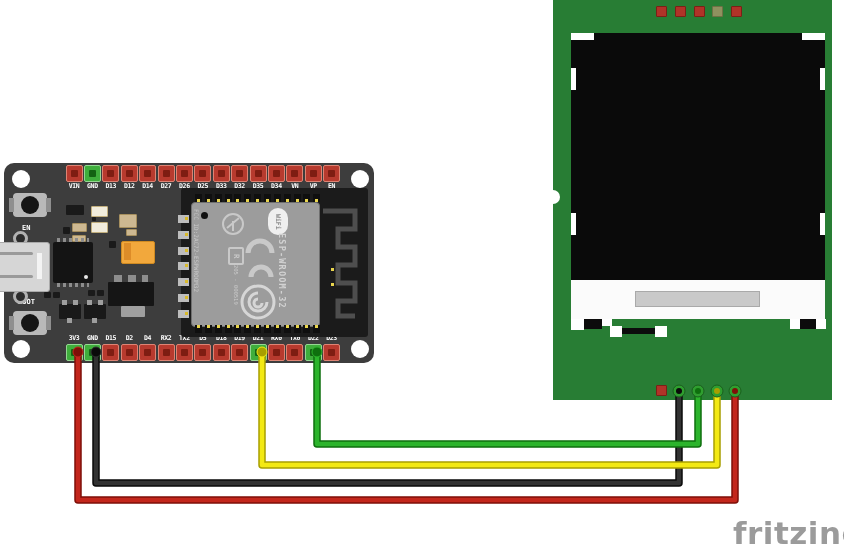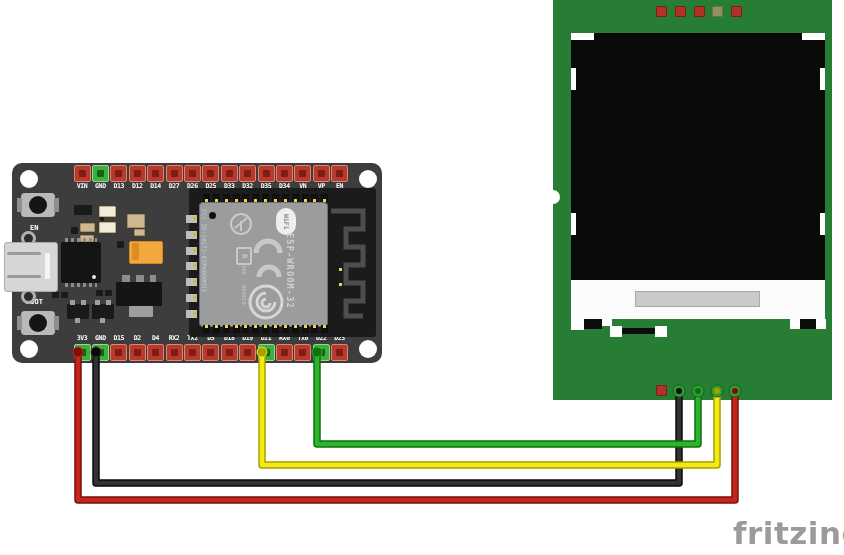--- a/index.html
+++ b/index.html
@@ -1,20 +1,20 @@
 <!DOCTYPE html>
 <html><head>
 <meta charset="utf-8">
 <style>
   html,body{margin:0;padding:0;background:#fff;}
   .canvas{position:relative;width:844px;height:555px;background:#ffffff;overflow:hidden;
           font-family:"Liberation Sans",sans-serif;}
   .a{position:absolute;}
   
-  .board{position:absolute;left:12px;top:163px;width:370px;height:200px;background:#3d3d3d;
+  .board{position:absolute;left:4px;top:163px;width:370px;height:200px;background:#3d3d3d;
          border-radius:10px;}
   .hole{position:absolute;width:18px;height:18px;border-radius:50%;background:#ffffff;}
   .pin-pad{position:absolute;width:15px;height:15px;border-radius:2px;display:flex;
            align-items:center;justify-content:center;}
   .pin-pad.red{background:#b73a2e;border:1px solid #dd8474;}
   .pin-pad.green{background:#3fae3c;border:1px solid #95d792;}
   .pad-inner{width:7px;height:7px;border-radius:1px;}
   .red .pad-inner{background:#7e1d12;}
   .green .pad-inner{background:#136313;}
   .pin-label{position:absolute;color:#ffffff;font-family:"DejaVu Sans Mono",monospace;

